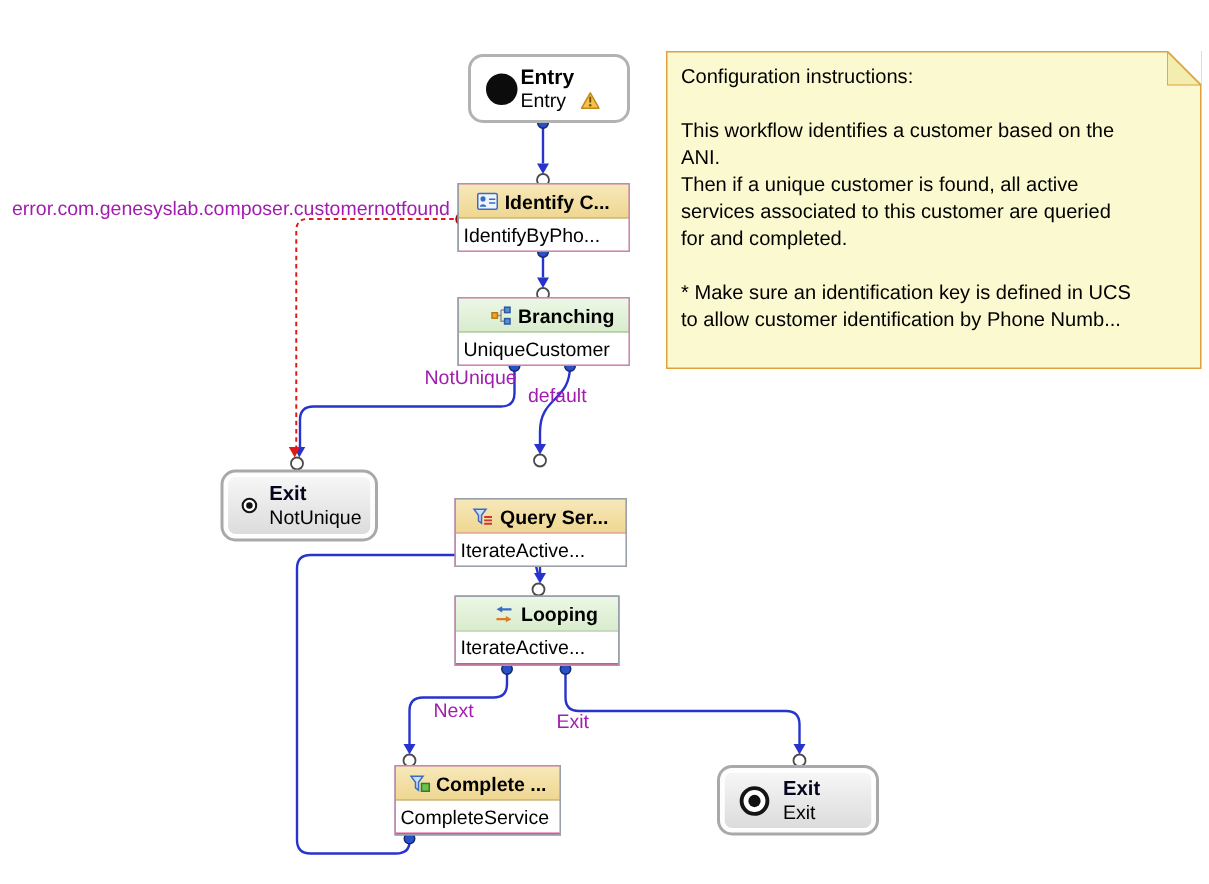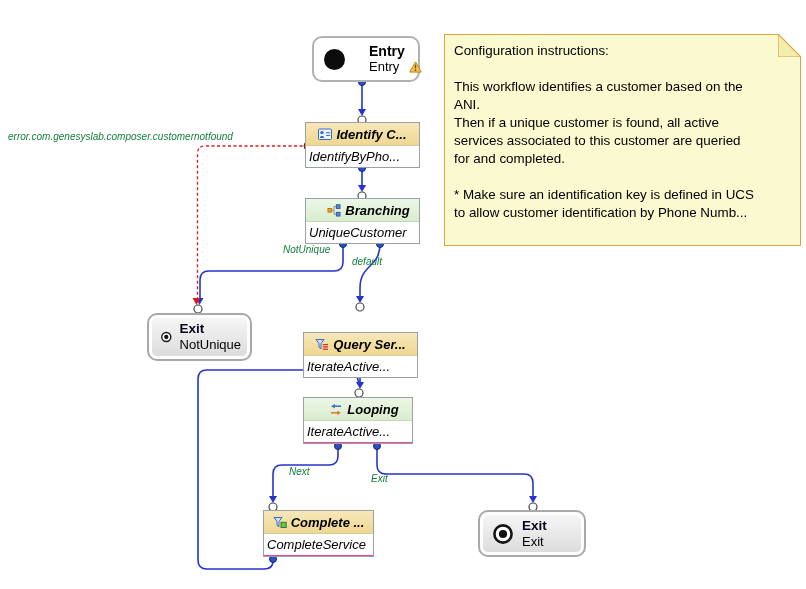--- a/index.html
+++ b/index.html
@@ -3,34 +3,34 @@
 <meta charset="utf-8">
 <style>
   html,body { margin:0; padding:0; background:#ffffff; }
   .canvas {
     position:relative; width:806px; height:589px; overflow:hidden;
     font-family:"Liberation Sans", sans-serif; color:#000;
     background:#ffffff;
   }
   svg.edges { position:absolute; left:0; top:0; z-index:1; }
 
-  .edge-label { position:absolute; z-index:2; font-size:10px; color:#15803d; white-space:nowrap;font-style:italic; }
-
-  
-  .block { position:absolute; z-index:3; background:#ec4899; border:1px solid #9aa0a8; box-sizing:border-box;font-style:italic; }
+  .edge-label { position:absolute; z-index:2; font-size:13px; color:#a21caf; white-space:nowrap; }
+
+  
+  .block { position:absolute; z-index:3; background:#ec4899; border:1px solid #9aa0a8; box-sizing:border-box; }
   .block .hdr { height:23px; display:flex; align-items:center; justify-content:center; gap:4px;
                 font-weight:bold; font-size:13px; box-sizing:border-box; }
   .hdr.tan   { background:linear-gradient(#f7e8ba, #efd791); border-bottom:1px solid #d8c globals; border-bottom:1px solid #d8ca9c; }
   .hdr.green { background:linear-gradient(#ecf7e6, #d9eccd); border-bottom:1px solid #c4d9b9;padding-left:12px; }
   .block .bdy { height:21px; font-size:13px; padding-left:3px; display:flex; align-items:center;
                 background:#ffffff; white-space:nowrap; overflow:hidden; }
 
   
   .node-entry { position:absolute; z-index:3; background:#ffffff; border:2px solid #b2b2b2; border-radius:10px;
-                box-sizing:border-box; display:flex; align-items:center; padding:2px 6px 2px 10px; gap:24px; }
+                box-sizing:border-box; display:flex; align-items:center; padding:2px 6px 2px 10px; gap:2px; }
   .entry-dot { width:21px; height:21px; border-radius:50%; background:#0c0c0c; flex:0 0 auto; }
   .entry-col { display:flex; flex-direction:column; line-height:1.15; }
   .entry-col .node-title { font-weight:bold; font-size:14px; }
   .entry-subrow { display:flex; align-items:center; gap:10px; font-size:13px; }
 
   
   .node-exit { position:absolute; z-index:3; background:#fdfdfd; border:2px solid #a9a9a9; border-radius:10px;
                box-sizing:border-box; padding:2px; }
   .exit-inner { height:100%; box-sizing:border-box; border-radius:6px; border:1px solid #ffffff;
                 background:linear-gradient(#f6f6f6, #dcdcdc); display:flex; align-items:center; gap:7px; padding:0 6px 0 8px; }

